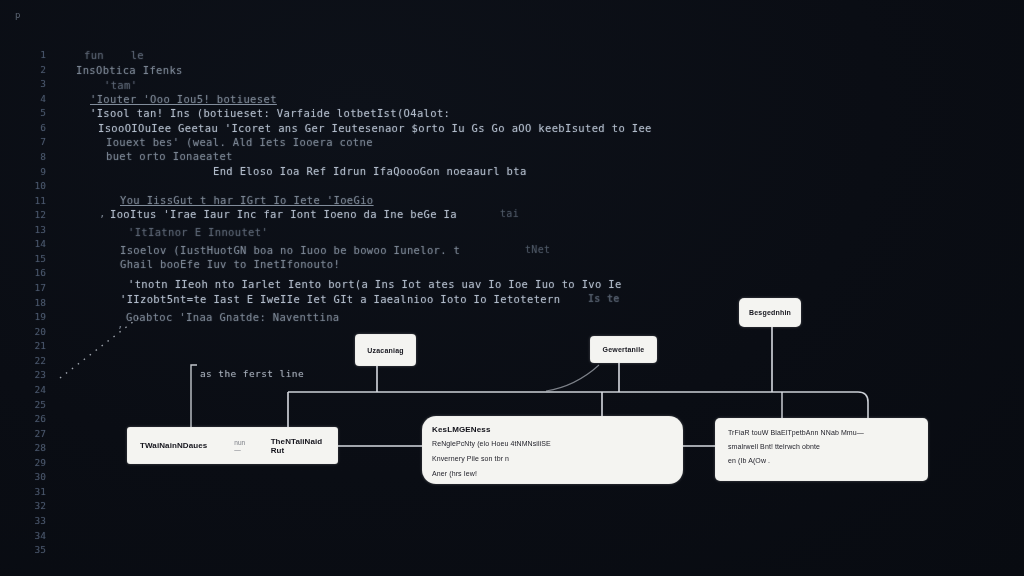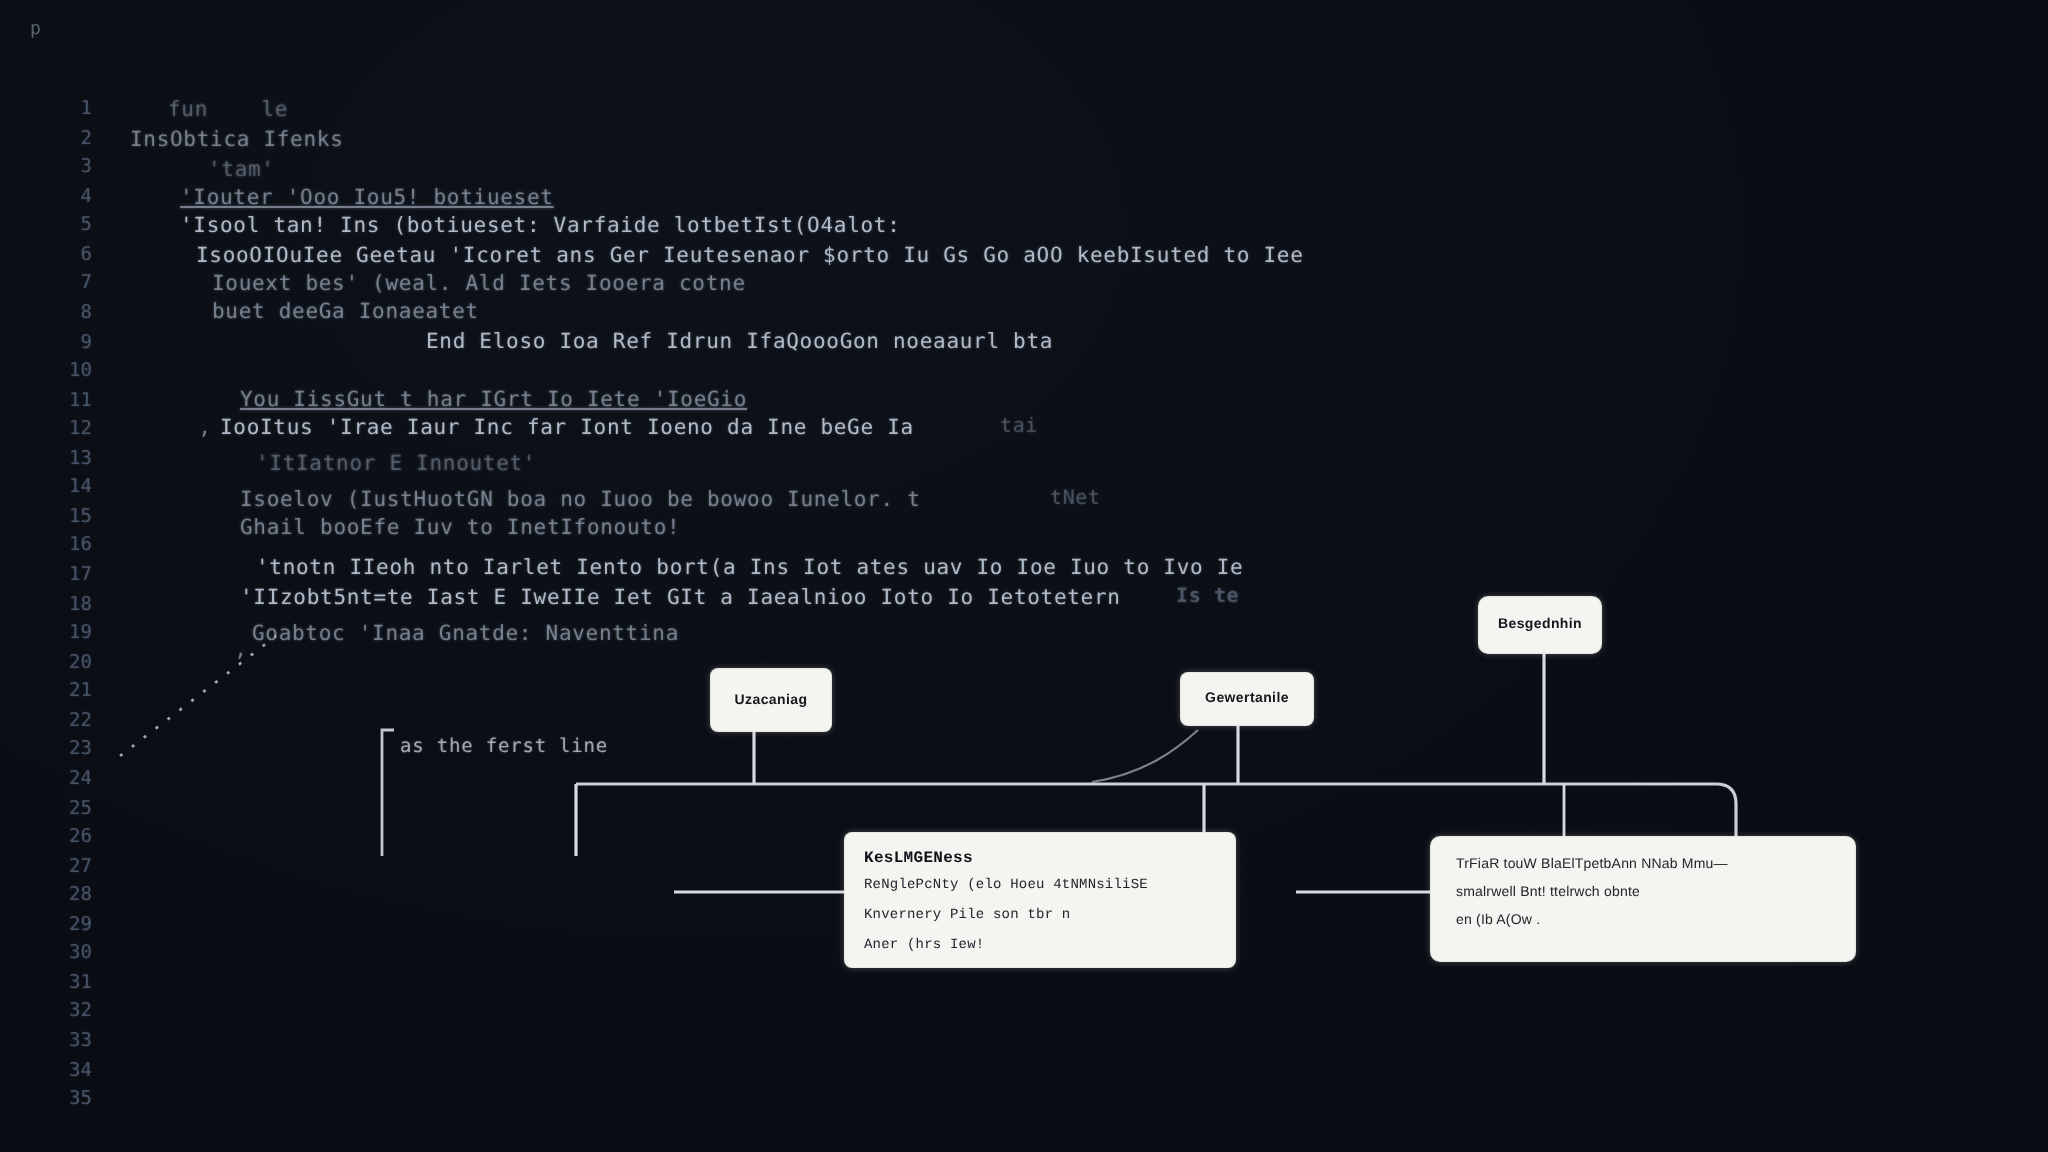--- a/index.html
+++ b/index.html
@@ -86,27 +86,27 @@
 29
 30
 31
 32
 33
 34
 35</div>
 
   <div>
     <div class="code-line dim" style="left:62px;top:49px;margin-left:22px;">fun    le</div>
-    <div class="code-line" style="left:65px;top:64px;">InsObtica Ifenks</div>
+    <div class="code-line" style="left:76px;top:64px;">InsObtica Ifenks</div>
     <div class="code-line dim" style="left:104px;top:79px;">'tam'</div>
     <div class="code-line" style="left:90px;top:93px;text-decoration:underline;">'Iouter 'Ooo Iou5! botiueset</div>
     <div class="code-line bright" style="left:90px;top:107px;">'Isool tan! Ins (botiueset: Varfaide lotbetIst(O4alot:</div>
     <div class="code-line bright" style="left:98px;top:122px;">IsooOIOuIee Geetau 'Icoret ans Ger Ieutesenaor $orto Iu Gs Go aOO keebIsuted to Iee</div>
     <div class="code-line" style="left:106px;top:136px;">Iouext bes' (weal. Ald Iets Iooera cotne</div>
-    <div class="code-line" style="left:106px;top:150px;">buet deeGa Ionaeatet</div>
+    <div class="code-line" style="left:106px;top:150px;">buet orto Ionaeatet</div>
     <div class="code-line bright" style="left:213px;top:165px;">End Eloso Ioa Ref Idrun IfaQoooGon noeaaurl bta</div>
     <div class="code-line" style="left:120px;top:194px;text-decoration:underline;">You IissGut t har IGrt Io Iete 'IoeGio</div>
     <div class="code-line bright" style="left:110px;top:208px;">IooItus 'Irae Iaur Inc far Iont Ioeno da Ine beGe Ia</div>
     <div class="code-line dim" style="left:128px;top:226px;">'ItIatnor E Innoutet'</div>
     <div class="code-line" style="left:120px;top:244px;">Isoelov (IustHuotGN boa no Iuoo be bowoo Iunelor. t</div>
     <div class="code-line" style="left:120px;top:258px;">Ghail booEfe Iuv to InetIfonouto!</div>
     <div class="code-line bright" style="left:128px;top:278px;">'tnotn IIeoh nto Iarlet Iento bort(a Ins Iot ates uav Io Ioe Iuo to Ivo Ie</div>
     <div class="code-line bright" style="left:120px;top:293px;">'IIzobt5nt=te Iast E IweIIe Iet GIt a Iaealnioo Ioto Io Ietotetern</div>
     <div class="code-line" style="left:126px;top:311px;">Goabtoc 'Inaa Gnatde: Naventtina</div>
 
@@ -145,22 +145,29 @@
   <div class="node small" style="left:355px;top:334px;width:61px;height:32px;">
     <span>Uzacaniag</span>
   </div>
   <div class="node small" style="left:590px;top:336px;width:67px;height:27px;">
     <span>Gewertanile</span>
   </div>
   <div class="node small" style="left:739px;top:298px;width:62px;height:29px;border-radius:5px;">
     <span>Besgednhin</span>
   </div>
 
+  <div class="node" id="left-box" style="left:127px;top:427px;width:211px;height:37px;border-radius:3px;">
+    <div class="lb-row">
+      <span class="lb-main">TWaiNainNDaues</span>
+      <span class="lb-mid">nun—</span>
+      <span class="lb-main2">TheNTaliNaid Rut</span>
+    </div>
+  </div>
 
-  <div class="node" id="middle-box" style="left:422px;top:416px;width:196px;height:68px;border-radius:4px;font-family:Liberation Mono, monospace;">
+  <div class="node" id="middle-box" style="left:422px;top:416px;width:261px;height:68px;border-radius:14px;">
     <div class="box-title">KesLMGENess</div>
     <div class="box-line">ReNglePcNty (elo Hoeu 4tNMNsiliSE</div>
     <div class="box-line">Knvernery Pile son tbr n</div>
     <div class="box-line">Aner (hrs Iew!</div>
   </div>
 
   <div class="node" id="right-box" style="left:715px;top:418px;width:213px;height:63px;">
     <div class="box-line">TrFiaR touW BlaElTpetbAnn NNab Mmu—</div>
     <div class="box-line">smalrwell Bnt! ttelrwch obnte</div>
     <div class="box-line">en (Ib A(Ow .</div>

